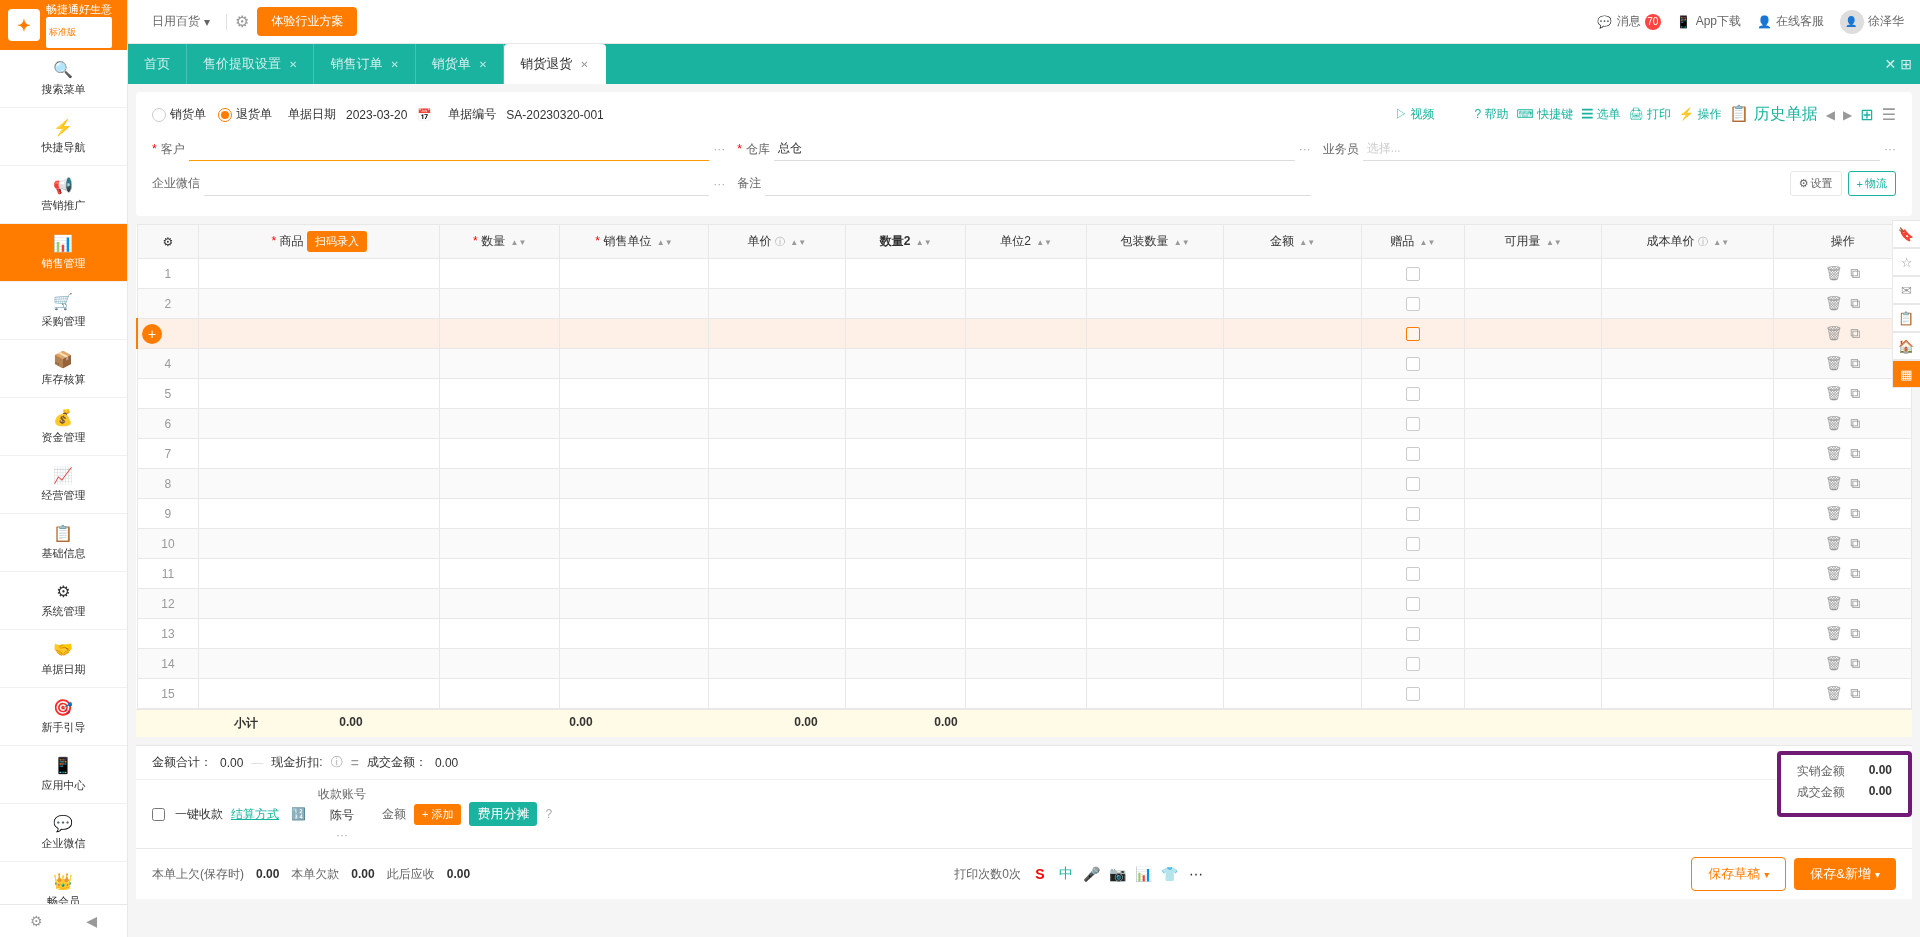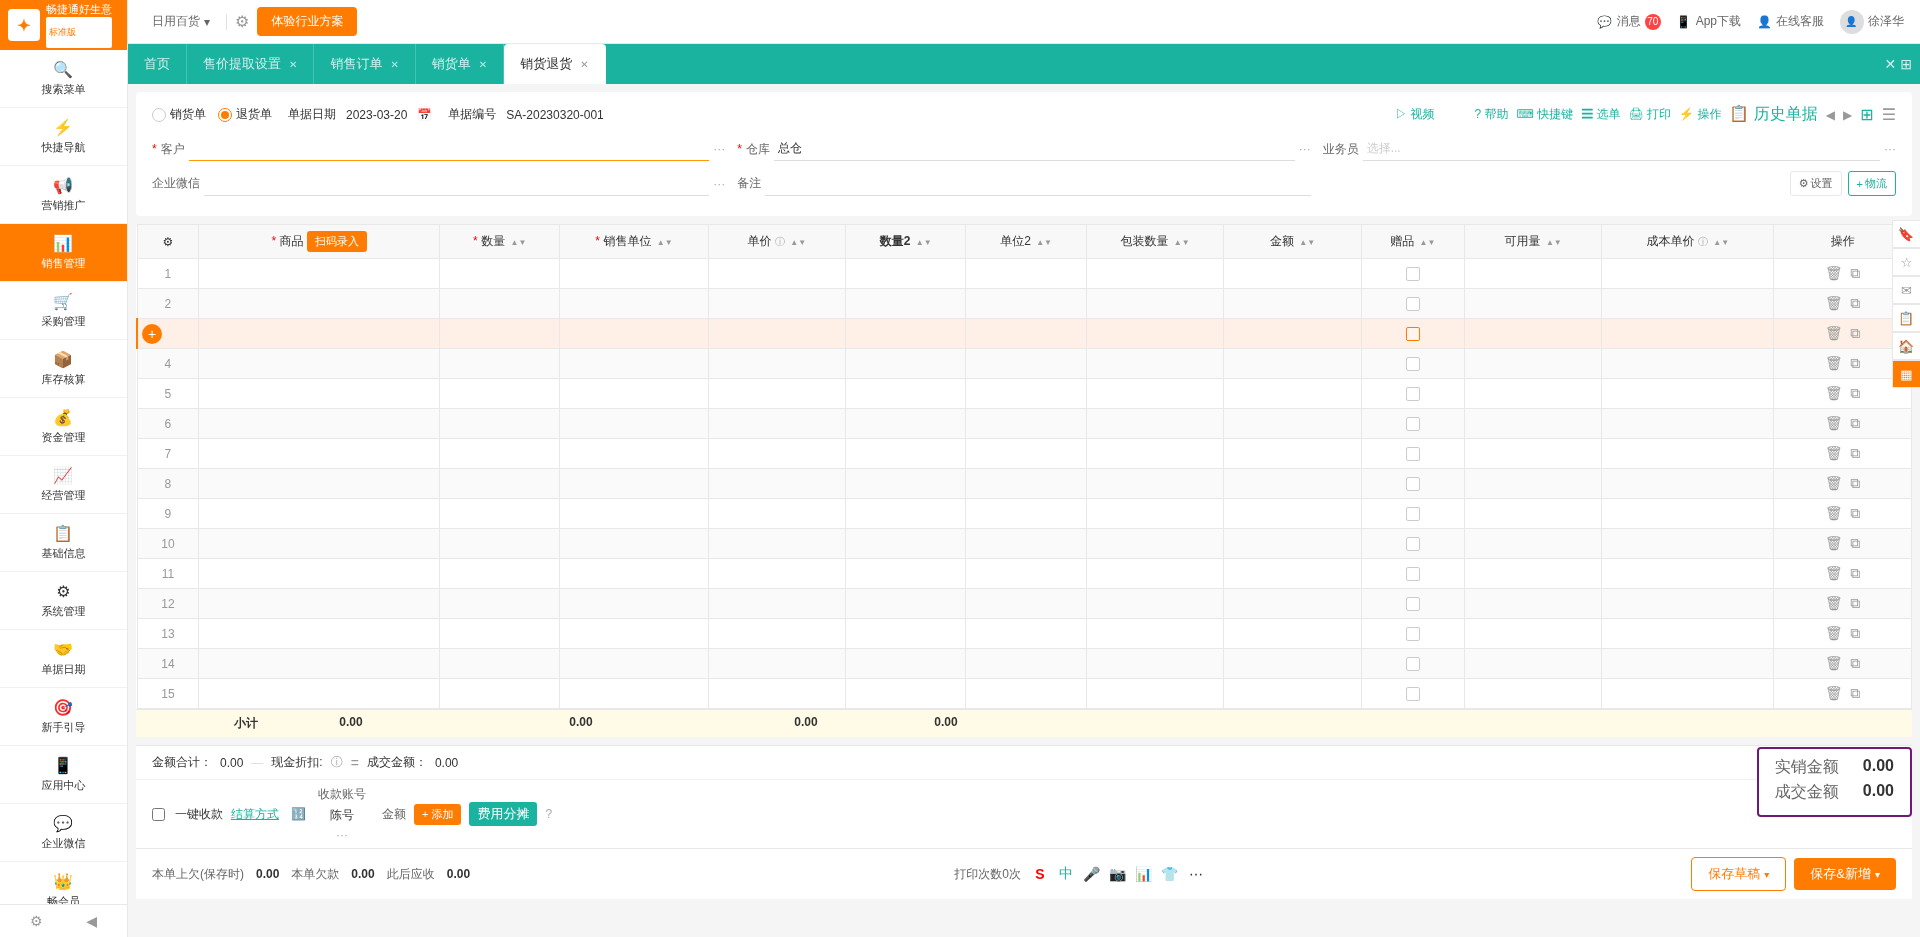--- a/index.html
+++ b/index.html
@@ -102,21 +102,21 @@
     .bottom-center { display: flex; align-items: center; gap: 8px; }
     .print-info { font-size: 12px; color: #666; }
     .bottom-icons { display: flex; gap: 4px; align-items: center; }
     .bottom-icon { width: 22px; height: 22px; display: flex; align-items: center; justify-content: center; cursor: pointer; font-size: 14px; }
     .bottom-right { display: flex; gap: 8px; align-items: center; }
     .save-draft-btn { background: #fff; color: #ff7c00; border: 1px solid #ff7c00; padding: 7px 16px; border-radius: 4px; cursor: pointer; font-size: 13px; display: flex; align-items: center; gap: 4px; }
     .save-new-btn { background: #ff7c00; color: #fff; border: none; padding: 7px 16px; border-radius: 4px; cursor: pointer; font-size: 13px; display: flex; align-items: center; gap: 4px; }
     .btn-chevron { font-size: 10px; }
     
     
-    .amount-summary { position: fixed; right: 8px; bottom: 120px; background: #fff; border: 2px solid #701a75; padding: 8px 16px; border-radius: 4px; font-size: 16px; }
+    .amount-summary { position: fixed; right: 8px; bottom: 120px; background: #fff; border: 4px solid #701a75; padding: 8px 16px; border-radius: 4px; font-size: 12px; }
     .amount-row { display: flex; justify-content: space-between; gap: 24px; margin-bottom: 4px; }
     .amount-label { color: #666; }
     .amount-value { color: #333; font-weight: bold; }
     .form-top-btn { display: flex; align-items: center; gap: 2px; padding: 4px 8px; border: 1px solid #e8e8e8; border-radius: 3px; font-size: 11px; color: #666; cursor: pointer; background: #fff; }
     
     
     .right-fixed-panel { position: fixed; right: 0; top: 220px; display: flex; flex-direction: column; gap: 0; }
     .right-fixed-btn { width: 28px; height: 28px; background: #fff; border: 1px solid #e8e8e8; border-right: none; display: flex; align-items: center; justify-content: center; cursor: pointer; font-size: 13px; color: #999; }
     .right-fixed-btn.active { background: #ff7c00; color: #fff; }
     

